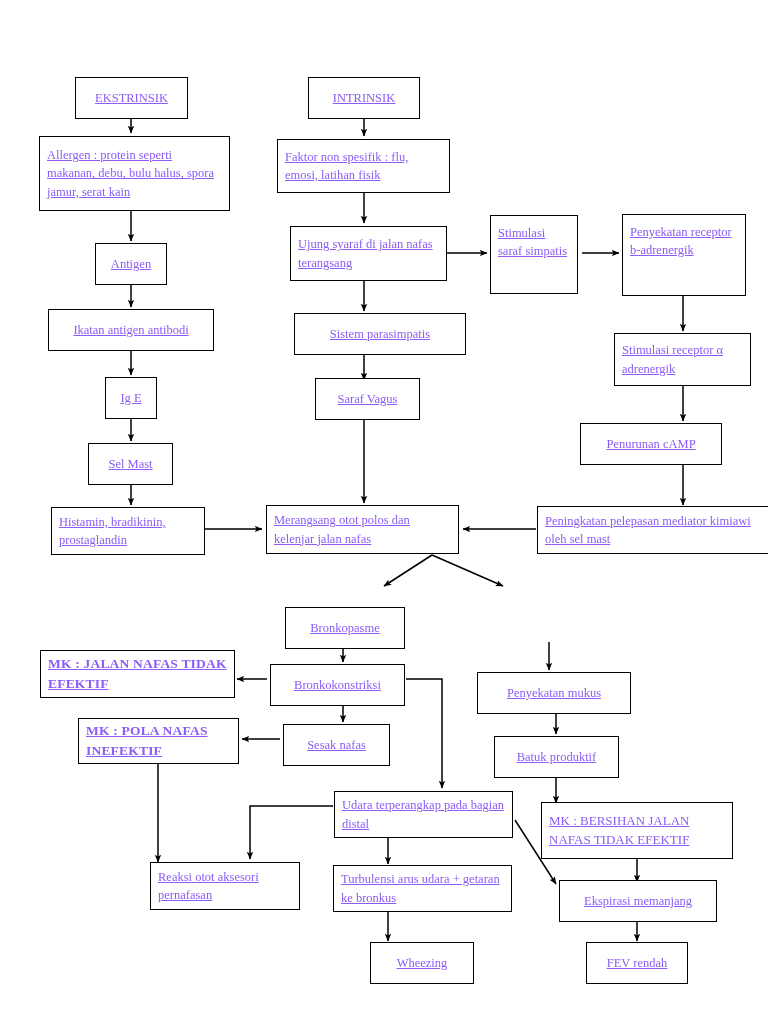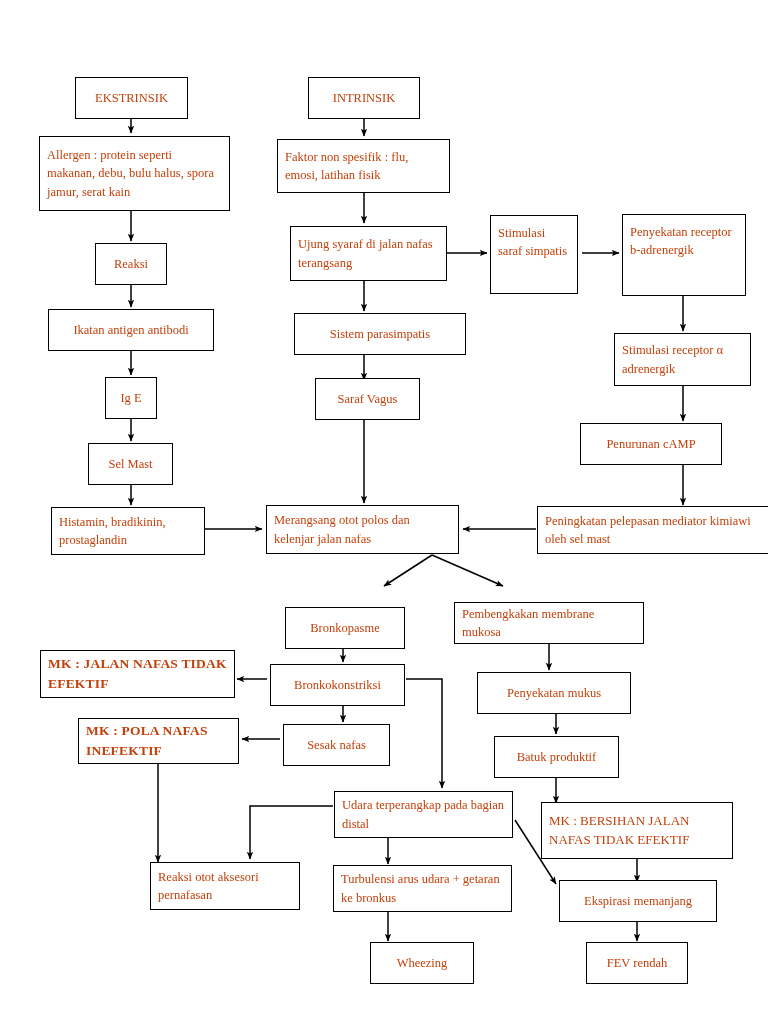--- a/index.html
+++ b/index.html
@@ -1,20 +1,20 @@
 <!DOCTYPE html>
 <html><head>
 <meta charset="utf-8">
 <style>
   html,body{margin:0;padding:0;background:#ffffff;}
   #page{position:relative;width:768px;height:1024px;background:#ffffff;
         font-family:"Liberation Serif","DejaVu Serif",serif;overflow:hidden;}
   .node{position:absolute;box-sizing:border-box;border:1px solid #000000;
         background:#ffffff;display:flex;align-items:center;
-        font-size:12.5px;line-height:1.45;color:#c2410c;padding:20px 7px;}
+        font-size:12.5px;line-height:1.45;color:#8b5cf6;padding:20px 7px;text-decoration:underline;}
   .node.center{justify-content:center;text-align:center;}
   .node.left{justify-content:flex-start;text-align:left;}
   .node.bold{font-weight:bold;font-size:13.5px;letter-spacing:0.2px;}
   .node span{display:block;width:100%;}
   svg.edges{position:absolute;left:0;top:0;width:768px;height:1024px;
             pointer-events:none;}
 </style>
 </head>
 <body>
 
@@ -77,21 +77,21 @@
 
   <div class="node center" style="left:75px;top:77px;width:113px;height:29px;">
     <span>EKSTRINSIK</span>
   </div>
 
   <div class="node left" style="left:39px;top:136px;width:191px;height:75px;">
     <span>Allergen : protein seperti makanan, debu, bulu halus, spora jamur, serat kain</span>
   </div>
 
   <div class="node center" style="left:95px;top:243px;width:72px;height:31px;">
-    <span>Reaksi</span>
+    <span>Antigen</span>
   </div>
 
   <div class="node center" style="left:48px;top:309px;width:166px;height:33px;">
     <span>Ikatan antigen antibodi</span>
   </div>
 
   <div class="node center" style="left:105px;top:377px;width:52px;height:32px;">
     <span>Ig E</span>
   </div>
 
@@ -160,23 +160,20 @@
   </div>
 
   <div class="node left bold" style="left:40px;top:650px;width:195px;height:48px;">
     <span>MK : JALAN NAFAS TIDAK EFEKTIF</span>
   </div>
 
   <div class="node left bold" style="left:78px;top:718px;width:161px;height:46px;">
     <span>MK : POLA NAFAS INEFEKTIF</span>
   </div>
 
-  <div class="node left" style="left:454px;top:602px;width:190px;height:41px;">
-    <span>Pembengkakan membrane mukosa</span>
-  </div>
 
   <div class="node center" style="left:477px;top:672px;width:154px;height:33px;">
     <span>Penyekatan mukus</span>
   </div>
 
   <div class="node center" style="left:494px;top:736px;width:125px;height:34px;">
     <span>Batuk produktif</span>
   </div>
 
   <div class="node left" style="left:541px;top:802px;width:192px;height:57px;font-size:13px;">

